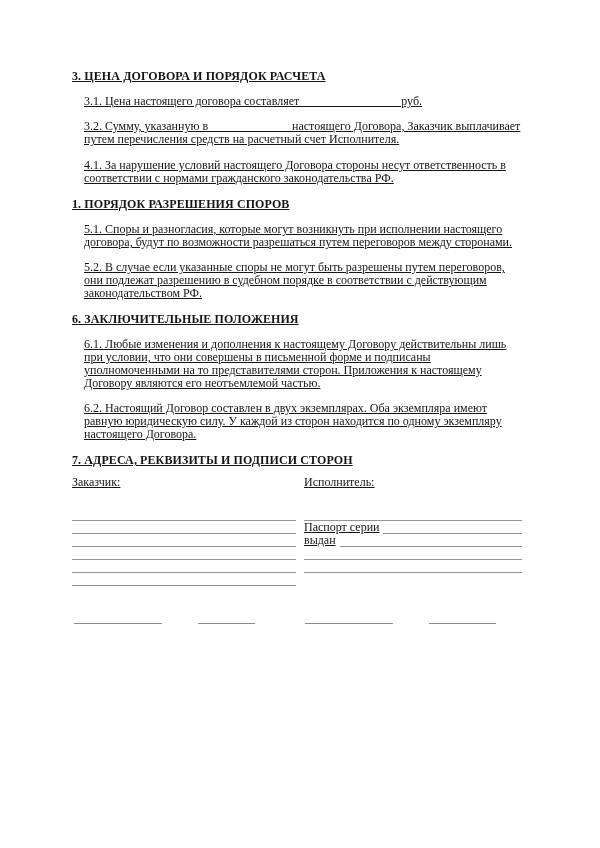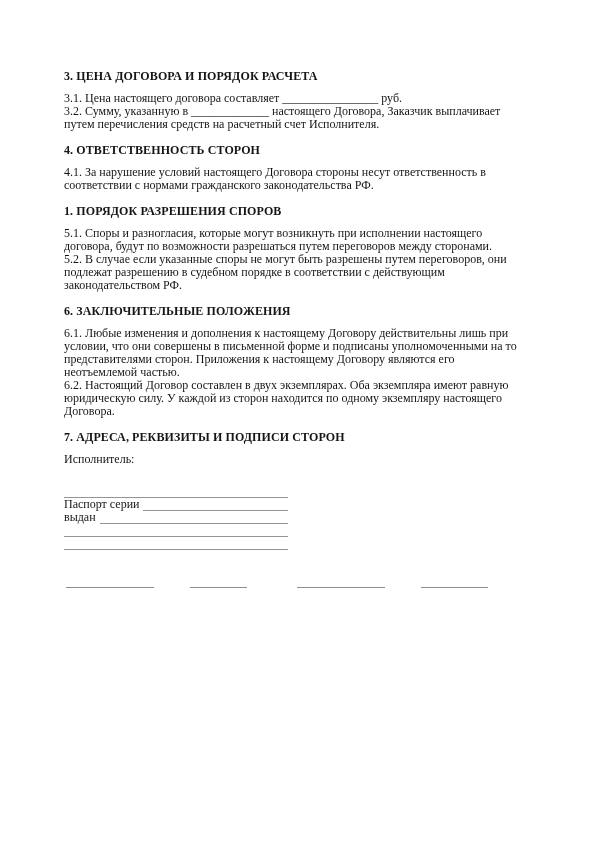--- a/index.html
+++ b/index.html
@@ -6,33 +6,34 @@
   html, body { background: #ffffff; }
   body {
     width: 600px; height: 848px;
     font-family: "Liberation Serif", "DejaVu Serif", serif;
     color: #151515;
     position: relative;
     overflow: hidden;
   }
   .page {
     position: absolute;
-    left: 64px; top: 68px;
+    left: 72px; top: 68px;
     width: 462px;
     font-size: 12px;
     line-height: 13px;
+    text-decoration: underline;
   }
   .hd {
     font-size: 12px;
     font-weight: bold;
     margin: 2px 0 9px 0;
     letter-spacing: 0.1px;
   }
   .sec-body { margin: 0 0 13px 0; }
-  .sec-body p { margin: 0; }
+  .sec-body p { margin: 12px; }
   .blank-text { letter-spacing: 0; }
 
   
   .parties {
     display: grid;
     grid-template-columns: 224px 218px;
     column-gap: 8px;
     margin-top: 7px;
   }
   .party-label { height: 13px; }
@@ -78,21 +79,20 @@
 
   <section>
     <h2 class="hd">3. ЦЕНА ДОГОВОРА И ПОРЯДОК РАСЧЕТА</h2>
     <div class="sec-body">
       <p class="blank-text">3.1. Цена настоящего договора составляет ________________ руб.</p>
       <p class="blank-text">3.2. Сумму, указанную в _____________ настоящего Договора, Заказчик выплачивает путем перечисления средств на расчетный счет Исполнителя.</p>
     </div>
   </section>
 
   <section>
-    <h2 class="hd">4. ОТВЕТСТВЕННОСТЬ СТОРОН</h2>
     <div class="sec-body">
       <p>4.1. За нарушение условий настоящего Договора стороны несут ответственность в соответствии с нормами гражданского законодательства РФ.</p>
     </div>
   </section>
 
   <section>
     <h2 class="hd">1. ПОРЯДОК РАЗРЕШЕНИЯ СПОРОВ</h2>
     <div class="sec-body">
       <p>5.1. Споры и разногласия, которые могут возникнуть при исполнении настоящего договора, будут по возможности разрешаться путем переговоров между сторонами.</p>
       <p>5.2. В случае если указанные споры не могут быть разрешены путем переговоров, они подлежат разрешению в судебном порядке в соответствии с действующим законодательством РФ.</p>
@@ -106,20 +106,43 @@
       <p>6.2. Настоящий Договор составлен в двух экземплярах. Оба экземпляра имеют равную юридическую силу. У каждой из сторон находится по одному экземпляру настоящего Договора.</p>
     </div>
   </section>
 
   <section>
     <h2 class="hd">7. АДРЕСА, РЕКВИЗИТЫ И ПОДПИСИ СТОРОН</h2>
   </section>
 
   <div class="parties">
 
+    <div>
+      <div class="party-label">Заказчик:</div>
+      <div class="rows">
+        <div class="row">
+            <span class="uline"></span>
+          </div>
+        <div class="row">
+            <span class="uline"></span>
+          </div>
+        <div class="row">
+            <span class="uline"></span>
+          </div>
+        <div class="row">
+            <span class="uline"></span>
+          </div>
+        <div class="row">
+            <span class="uline"></span>
+          </div>
+        <div class="row">
+            <span class="uline"></span>
+          </div>
+      </div>
+    </div>
 
     <div>
       <div class="party-label">Исполнитель:</div>
       <div class="rows">
         <div class="row">
             <span class="uline"></span>
           </div>
         <div class="row">
           <span class="lbl">Паспорт серии</span>
           <span class="uline"></span>

